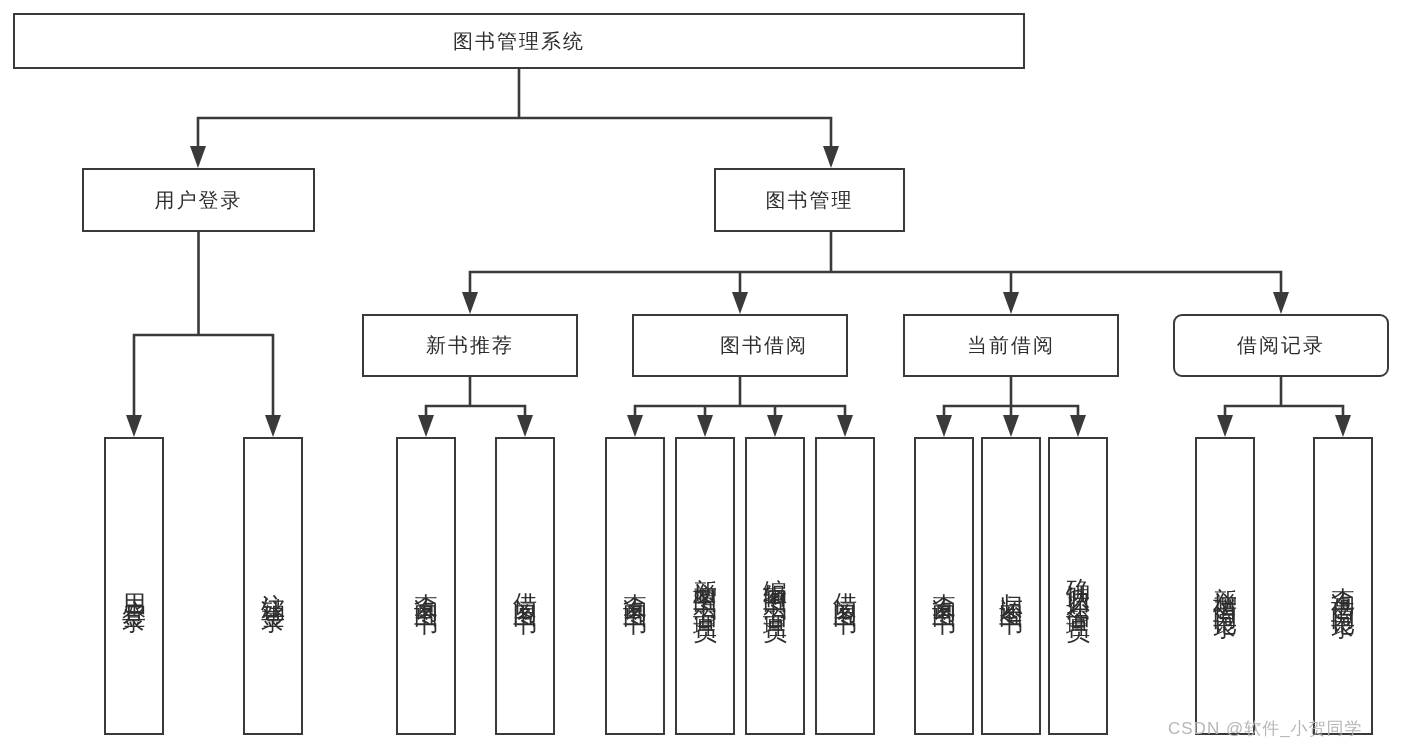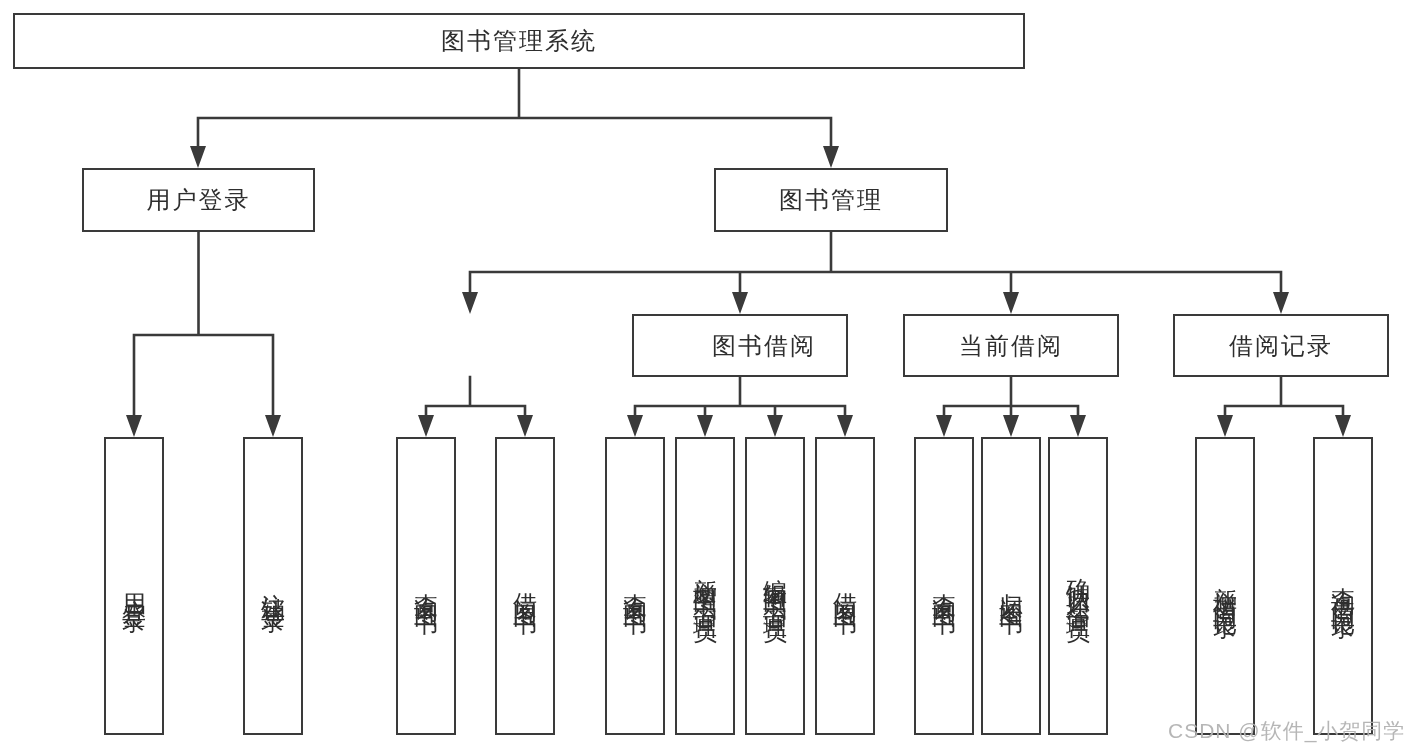--- a/index.html
+++ b/index.html
@@ -26,41 +26,41 @@
     box-sizing: border-box;
     background: #ffffff;
     border: 2.5px solid #3a3a3a;
     display: flex;
     align-items: center;
     justify-content: center;
     color: #2e2e2e;
     z-index: 2;
   }
   .box.h span {
-    font-size: 24px;
+    font-size: 20px;
     letter-spacing: 2px;
     white-space: nowrap;
   }
   .box.v span {
     writing-mode: vertical-rl;
     text-orientation: mixed;
     font-size: 24px;
     letter-spacing: 6px;
     line-height: 1;
     white-space: nowrap;
   }
   .root-box  { left: 13px;  top: 13px;  width: 1012px; height: 56px; }
   .l2-box    { top: 168px; width: 233px; height: 64px; }
   .l3-box    { top: 314px; width: 216px; height: 63px; }
   .leaf-box  { top: 437px; width: 60px;  height: 298px; }
   .watermark {
     position: absolute;
     left: 1168px;
     top: 717px;
-    font-size: 21px;
+    font-size: 17px;
     letter-spacing: 1px;
     color: rgba(178, 178, 178, 0.95);
     white-space: nowrap;
     z-index: 5;
   }
 </style>
 </head>
 <body>
 
 <div class="canvas">
@@ -102,31 +102,34 @@
              M1335 415 L1351 415 L1343 437 Z"></path>
   </svg>
 
   <div class="box h root-box">
     <span>图书管理系统</span>
   </div>
 
   <div class="box h l2-box" style="left:82px;">
     <span>用户登录</span>
   </div>
-  <div class="box h l2-box" style="left:714px;width:234px;">
+  <div class="box h l2-box" style="left:714px;width:191px;">
     <span>图书管理</span>
   </div>
 
+  <div class="box h l3-box" style="left:362px;">
+    <span>新书推荐</span>
+  </div>
   <div class="box h l3-box" style="left:632px;padding-left:48px;">
     <span>图书借阅</span>
   </div>
   <div class="box h l3-box" style="left:903px;font-family:Liberation Mono, monospace;">
     <span>当前借阅</span>
   </div>
-  <div class="box h l3-box" style="left:1173px;">
+  <div class="box h l3-box" style="left:1173px;border-radius:9px;">
     <span>借阅记录</span>
   </div>
 
   <div class="box v leaf-box" style="left:104px;">
     <span>用户登录</span>
   </div>
   <div class="box v leaf-box" style="left:243px;">
     <span>注销登录</span>
   </div>
 

